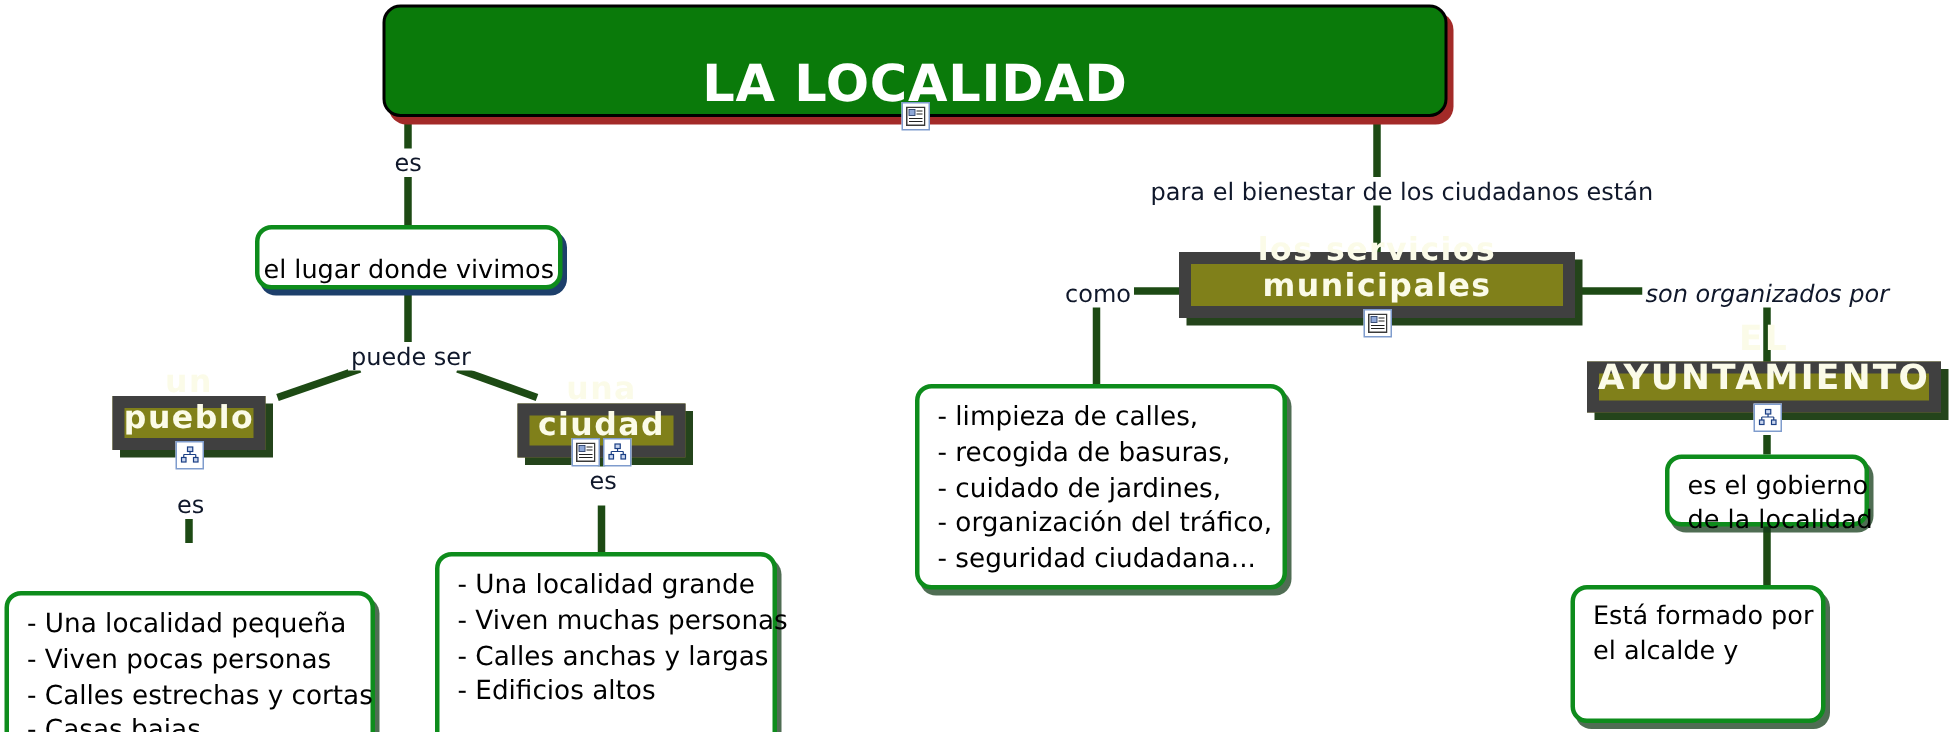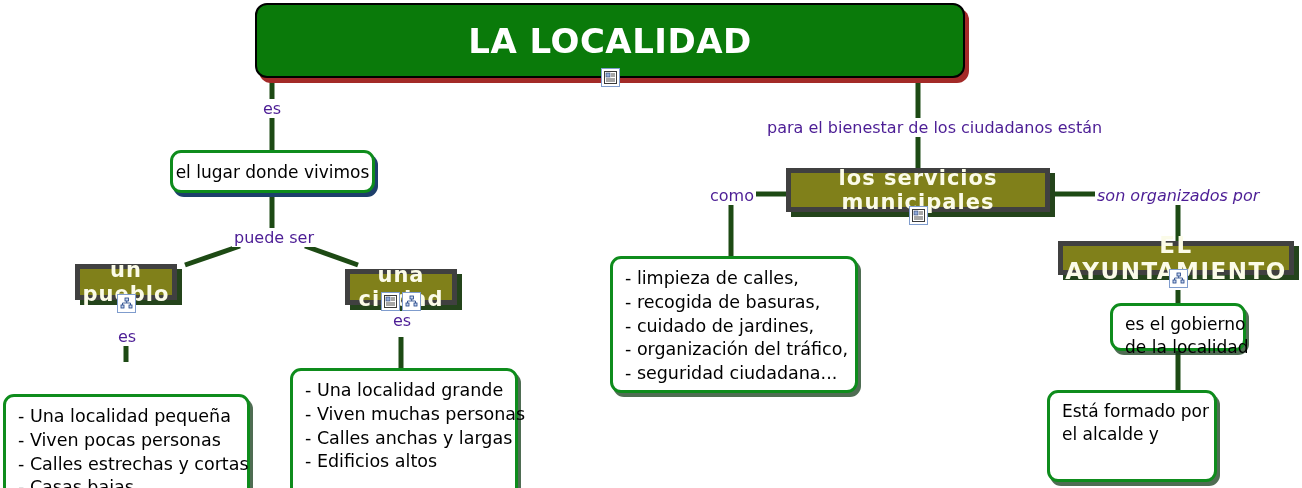--- a/index.html
+++ b/index.html
@@ -21,21 +21,21 @@
     width: 1302px;
     height: 488px;
     pointer-events: none;
   }
 
   
   .node {
     position: absolute;
     box-sizing: border-box;
     display: flex;
-    align-items: center;
+    align-items: flex-end;
     justify-content: center;
     text-align: center;
     z-index: 5;
   }
 
   
   .node.title {
     background: #0a7a0a;
     border: 2px solid #000000;
     border-radius: 12px;
@@ -43,21 +43,21 @@
     color: #ffffff;
     font-family: "DejaVu Sans", sans-serif;
     font-weight: bold;
     font-size: 34px;
     letter-spacing: 0.5px;
   }
 
   
   .node.olive {
     background: #80801a;
-    border: 5px solid #404040;
+    border: 8px solid #404040;
     box-shadow: 5px 5px 0 #24441b;
     color: #fbfbe8;
     font-size: 21px;
     font-weight: bold;
     letter-spacing: 1px;
     padding: 2px 10px;
   }
   .node.olive.caps {
     font-size: 23px;
     letter-spacing: 1.5px;
@@ -88,21 +88,21 @@
     padding: 7px 12px;
     line-height: 1.33;
     font-size: 17px;
   }
   .node .line-item { white-space: nowrap; }
 
   
   .link-label {
     position: absolute;
     font-size: 16px;
-    color: #4c1d95;
+    color: #0f172a;
     background: #ffffff;
     white-space: nowrap;
     z-index: 6;
     padding: 0 2px;
   }
 
   
   .icon-badge {
     position: absolute;
     width: 19px;

